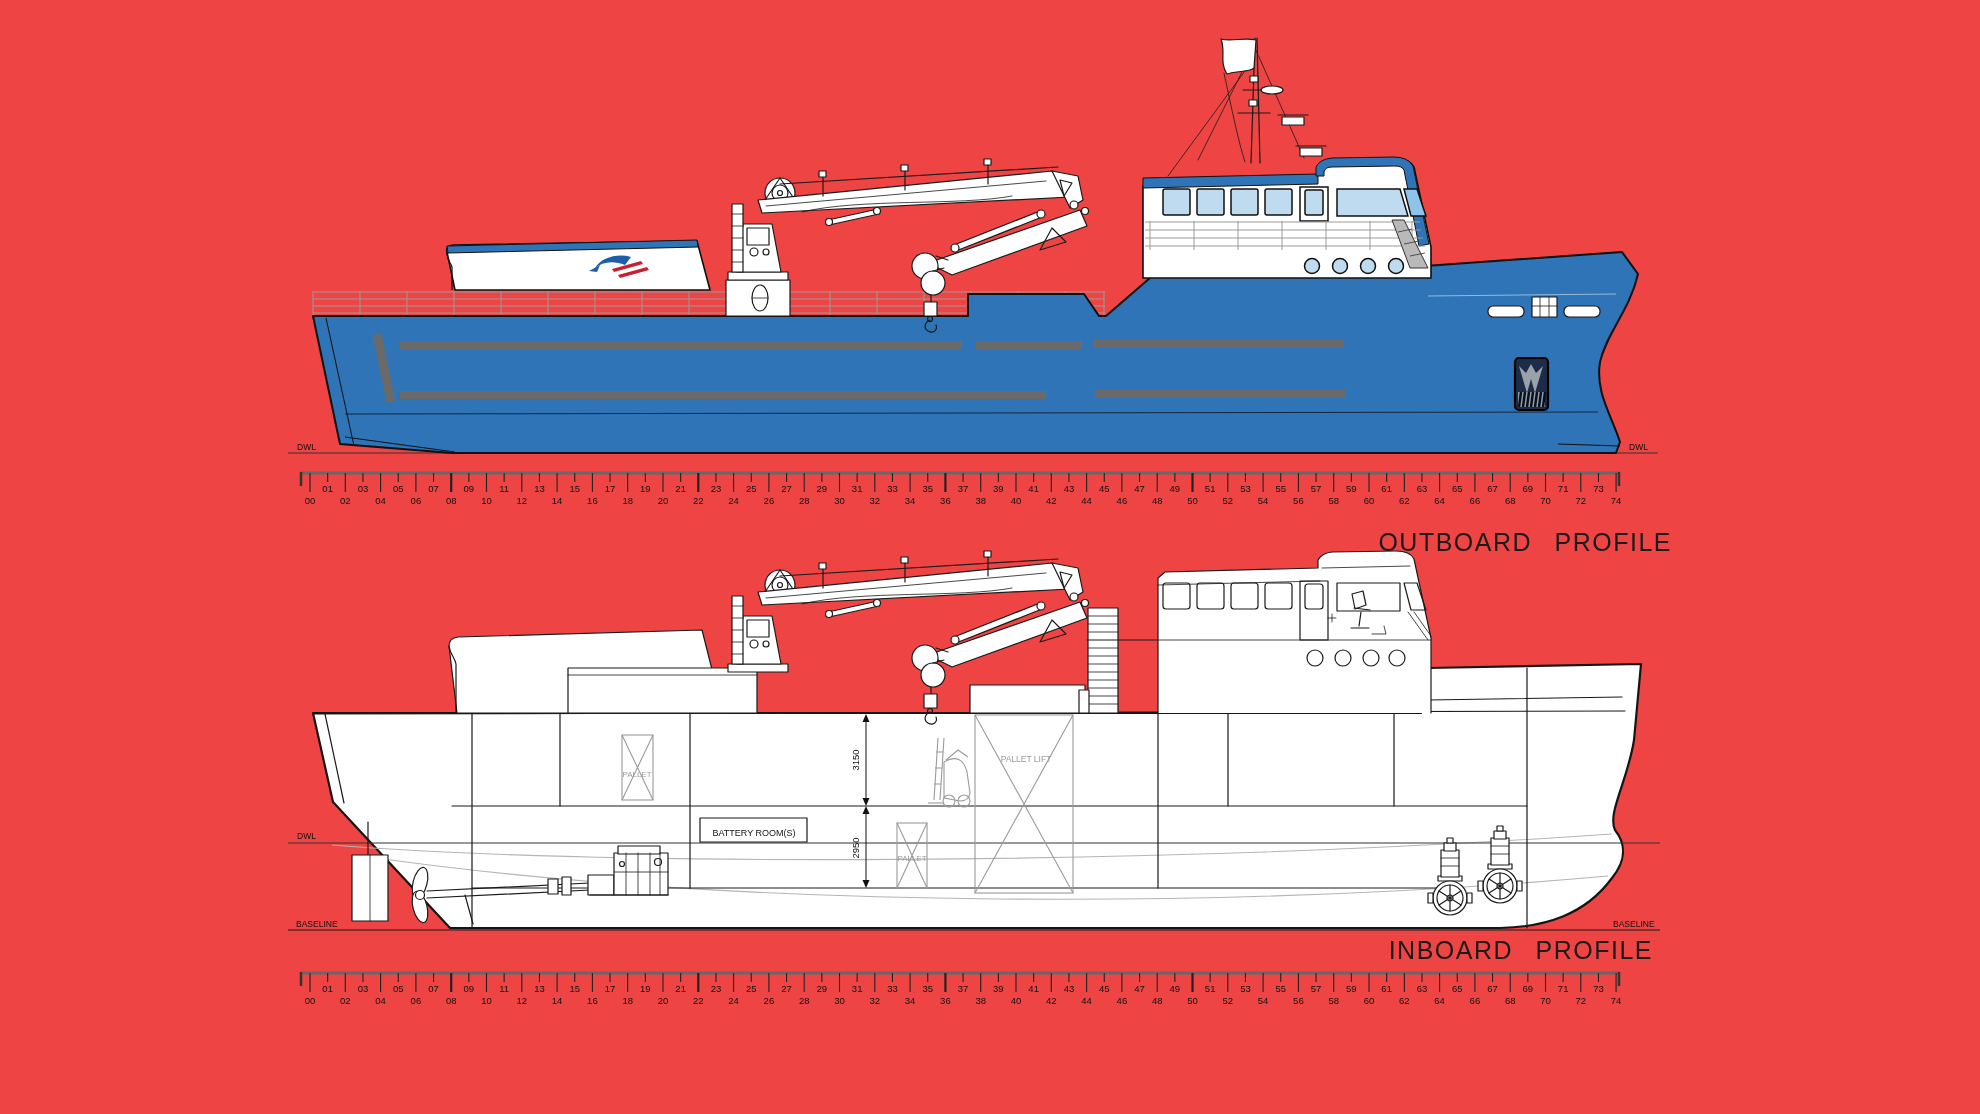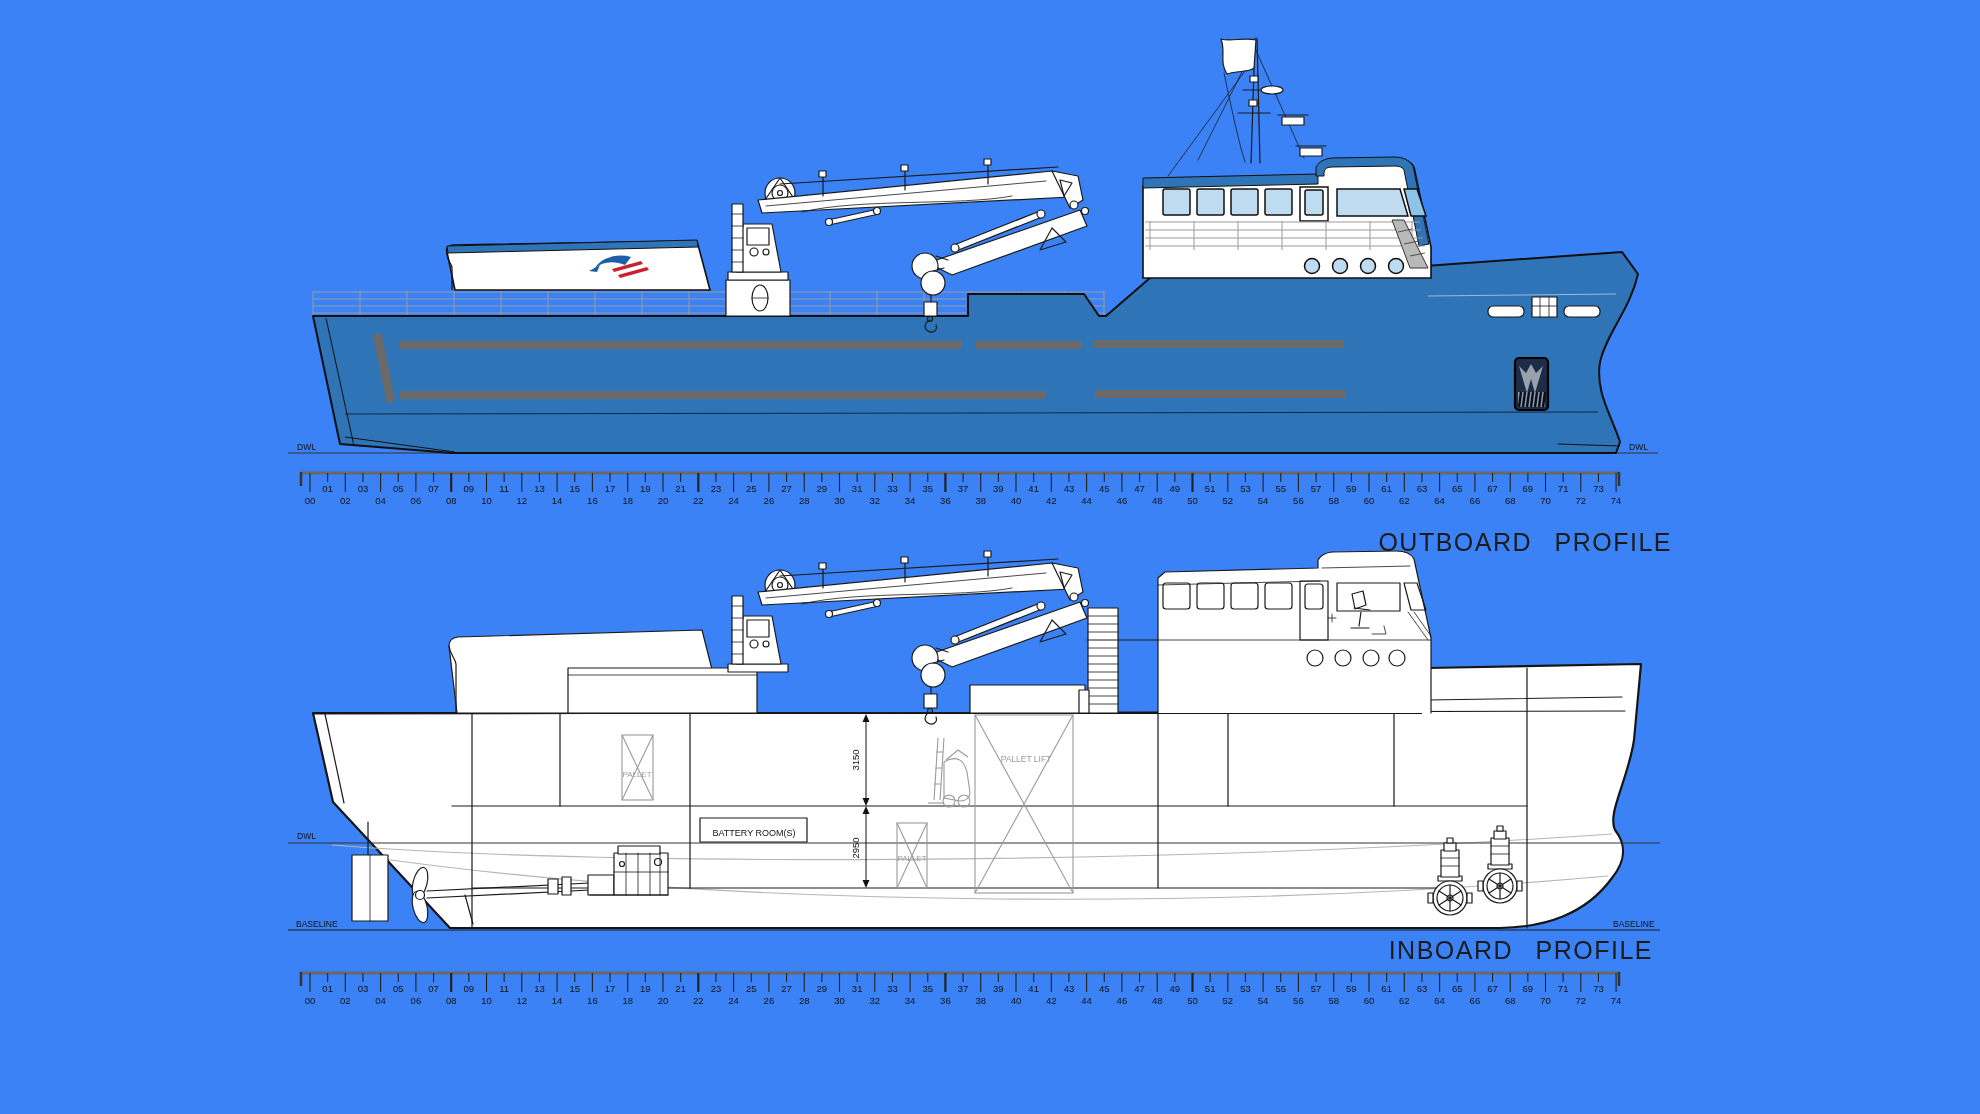--- a/index.html
+++ b/index.html
@@ -1,21 +1,21 @@
 <!DOCTYPE html>
 <html style="--hull-blue: #2E74B6; --window-blue: #BFDBF0; --strake-gray: #6A6A6A; --railing-gray: #9A9A9A; --logo-blue: #1E5EA9; --logo-red: #C8202F;"><head>
 <meta charset="utf-8">
 <style>
   :root{
     --hull-blue:#2E74B6; --window-blue:#BFDBF0; --strake-gray:#6A6A6A;
     --railing-gray:#9A9A9A; --logo-blue:#1E5EA9; --logo-red:#C8202F;
     --ink:#161616; --faint:#9A9A9A;
   }
   html,body{margin:0;padding:0;background:#fff;}
-  .stage{position:relative;width:1980px;height:1114px;background:#3b82f6;overflow:hidden;}
+  .stage{position:relative;width:1980px;height:1114px;background:#ef4444;overflow:hidden;}
   svg{display:block;}
   text{font-family:"Liberation Sans",sans-serif;fill:var(--ink);}
   .title{font-size:25px;letter-spacing:1.5px;word-spacing:14px;text-anchor:end;fill:#1b1b1b;}
   .lbl{font-size:8.5px;fill:#111;}
   .lbl-gray{font-size:8px;fill:var(--faint);text-anchor:middle;}
   .dim{font-size:9.5px;text-anchor:middle;fill:#111;}
   .ruler-bar{stroke:#686868;stroke-width:3;}
   .ruler-end{stroke:#333;stroke-width:2.5;}
   .ruler-tick{stroke:#222;stroke-width:1.1;}
   .ruler-tick.major{stroke-width:2.2;}

